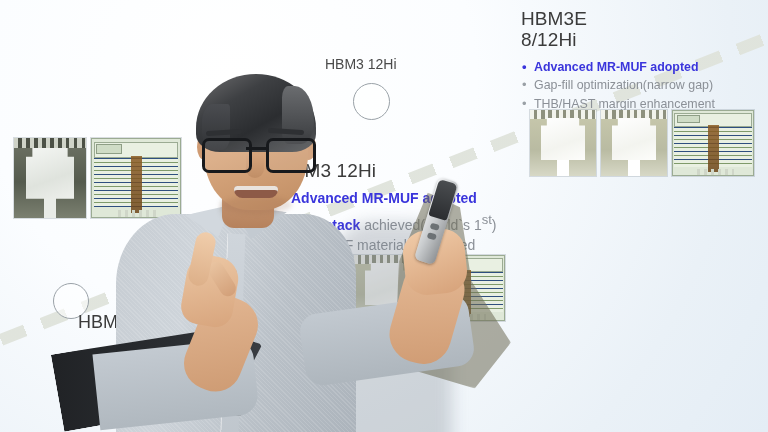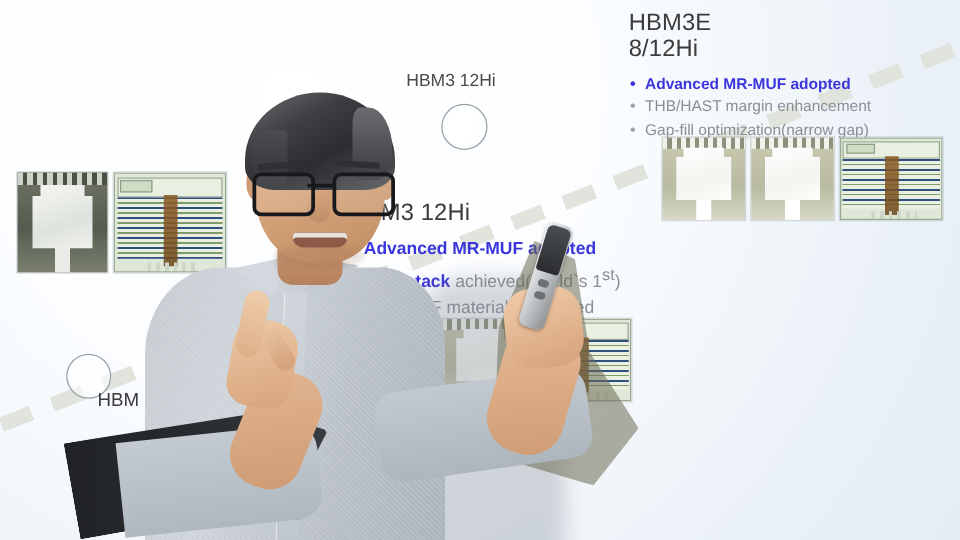--- a/index.html
+++ b/index.html
@@ -35,25 +35,25 @@
   .b{color:#3a35dc;font-weight:700;}
   .sup{font-size:13px;vertical-align:super;}
 
   
   #panel-left{left:14px;top:26px;}
   #panel-left .ptitle{font-size:20px;}
   
   #panel-mid{left:278px;top:160px;}
   #panel-mid .bullets li{font-size:14px;}
   
-  #panel-right{left:503px;top:8px;}
+  #panel-right{left:521px;top:8px;}
   #panel-right .bullets li{font-size:12.4px;}
   
   #label-12hi{position:absolute;left:325px;top:56px;font-size:14px;color:#4a4a4a;}
-  #label-bottom{position:absolute;left:78px;top:312px;font-size:15px;color:#3b3b3b;}
+  #label-bottom{position:absolute;left:78px;top:312px;font-size:18px;color:#3b3b3b;}
 
   
   .thumbs{position:absolute;display:flex;gap:5px;}
   .th{box-shadow:0 0 0 1px rgba(150,160,170,.35);}
   
   .sem{position:relative;background:linear-gradient(#6f7466,#555b4e 55%,#7b8070);overflow:hidden;}
   .sem:before{content:"";position:absolute;left:0;right:0;top:0;height:13%;
               background:repeating-linear-gradient(to right,#cfd3c8 0 6%,#4c5146 6% 11%);}
   .sem:after{content:"";position:absolute;left:16%;right:16%;top:12%;bottom:24%;
              background:linear-gradient(160deg,#f4f6f3,#dfe3dd 60%,#eef0ec);
@@ -233,22 +233,22 @@
         <div class="via"></div>
         <div class="bumps"></div>
     </div>
   </div>
 
   <div class="panel" id="panel-right">
     <div class="ptitle">HBM3E
 8/12Hi</div>
     <ul class="bullets">
       <li class="hl">Advanced MR-MUF adopted</li>
+      <li>Gap-fill optimization(narrow gap)</li>
       <li>THB/HAST margin enhancement</li>
-      <li>Gap-fill optimization(narrow gap)</li>
     </ul>
   </div>
   <div class="thumbs" id="thumbs-right">
     <div class="th sem light" style="width:66px;height:66px">
         <div class="stem"></div>
       </div>
     <div class="th sem light" style="width:66px;height:66px">
         <div class="stem"></div>
       </div>
     <div class="th stack" style="width:82px;height:66px">

